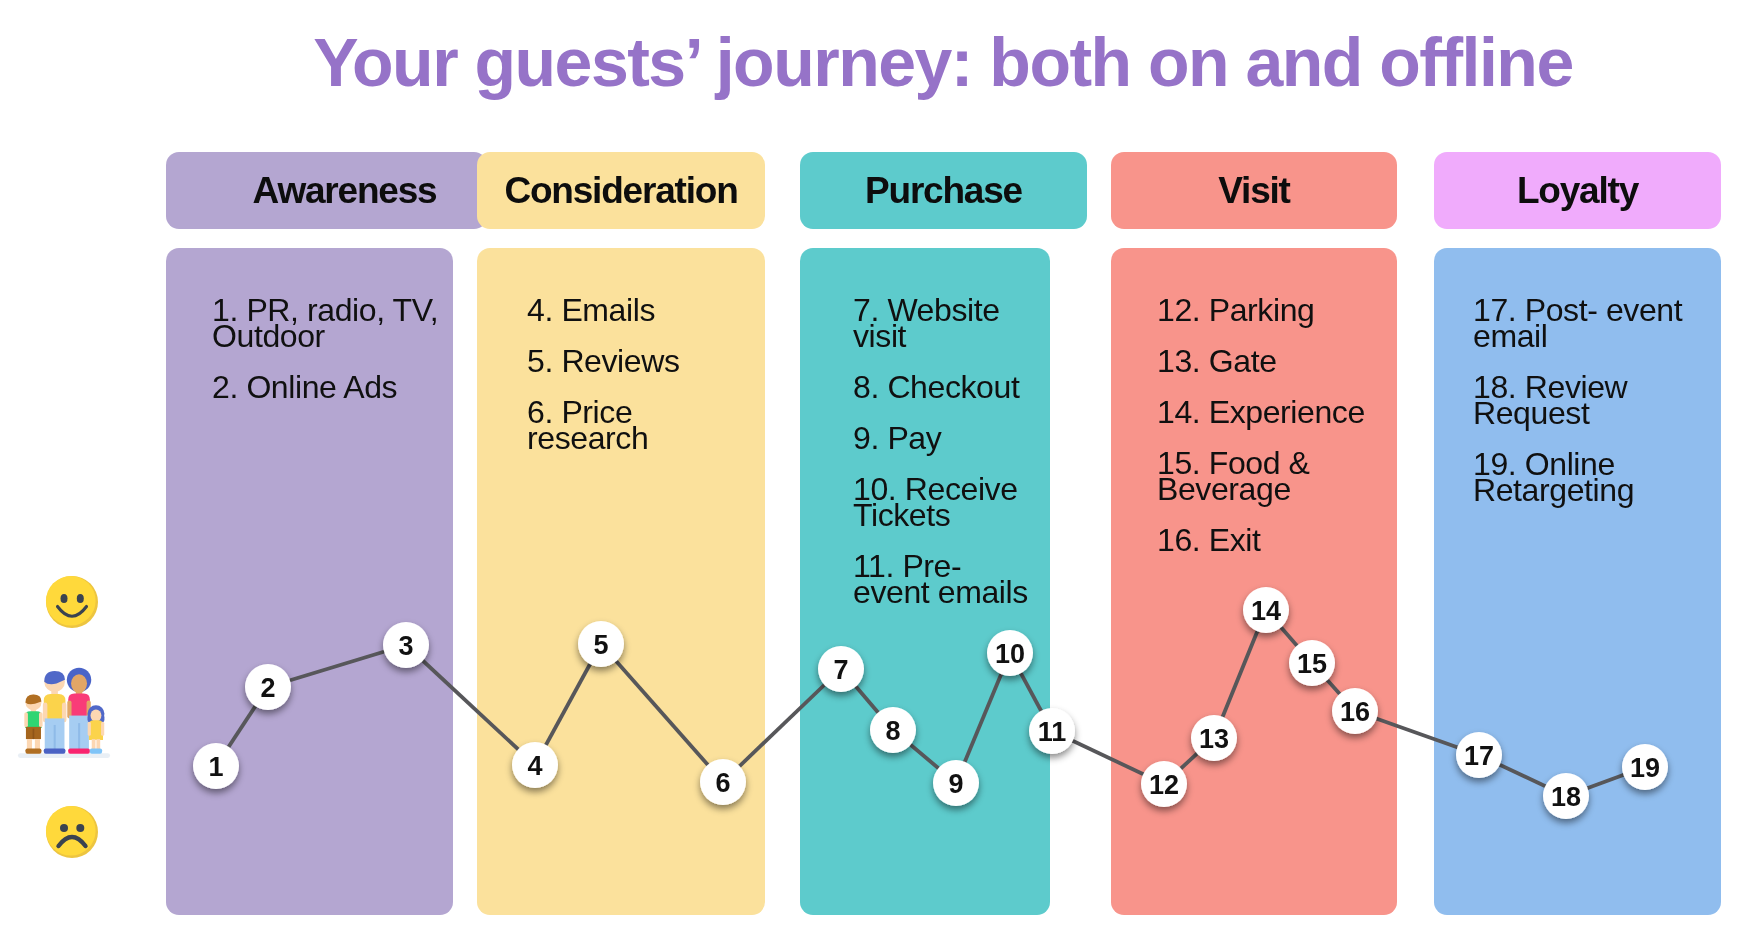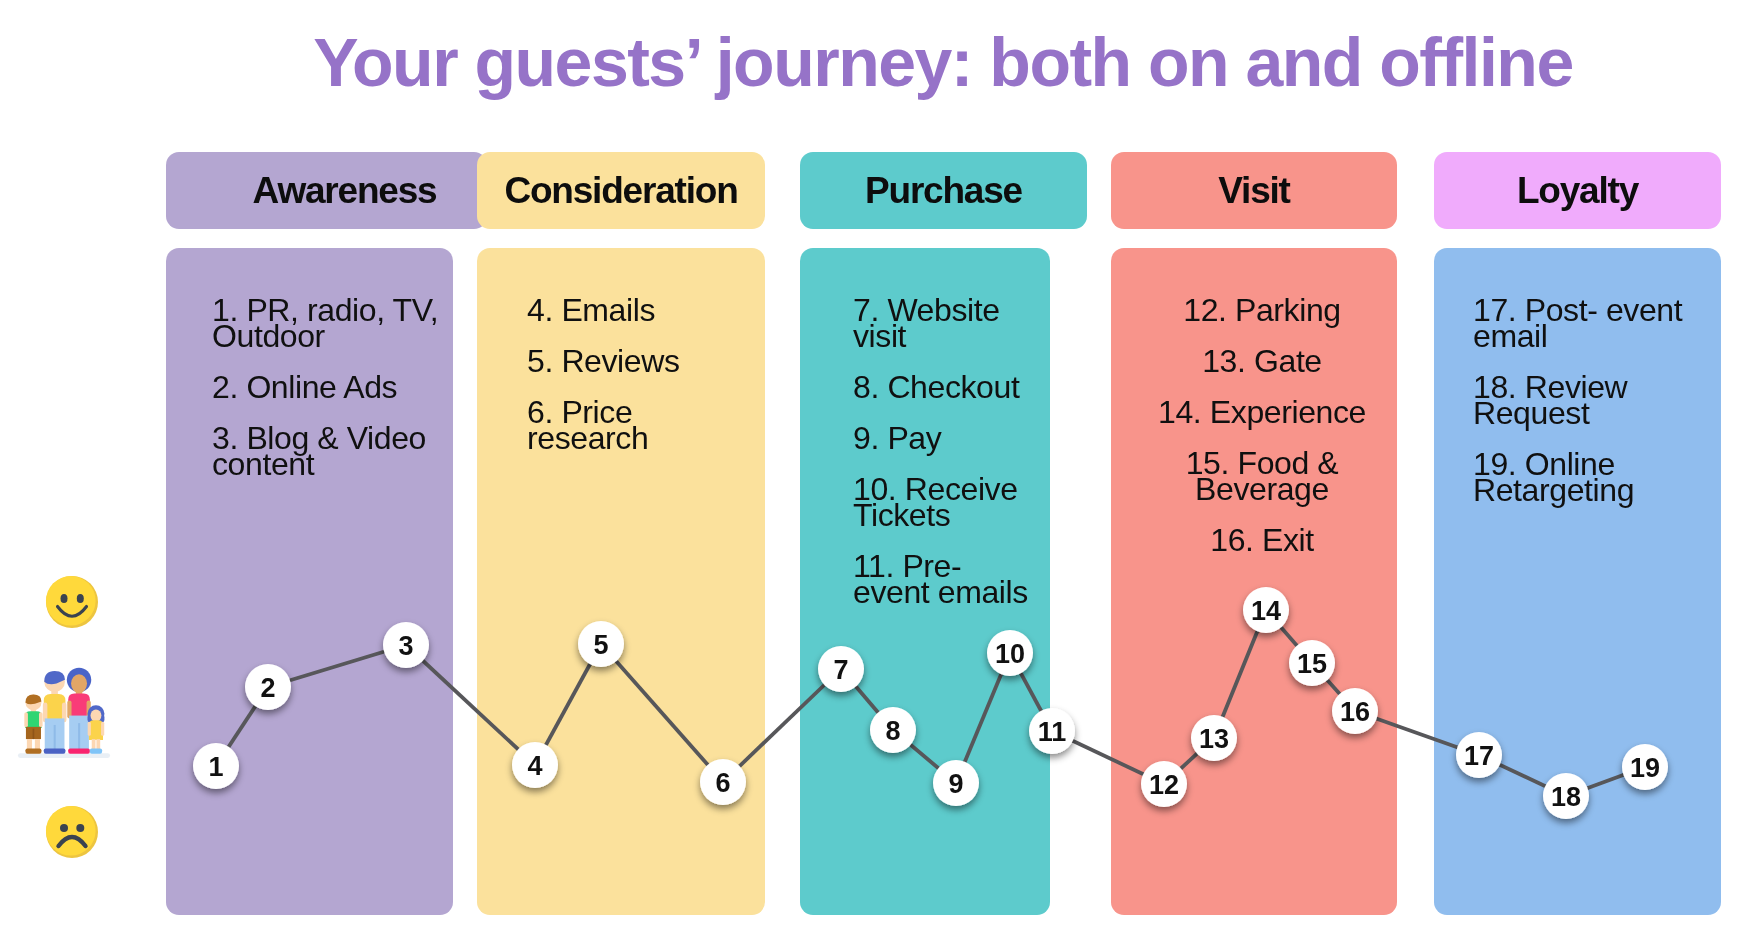--- a/index.html
+++ b/index.html
@@ -34,21 +34,20 @@
 <div id="canvas">
   <div class="title" style="color: rgb(150, 115, 200);">Your guests’ journey: both on and offline</div>
 
   <div id="stages">
       <div class="stage-header" style="left: 166px; width: 285px; background: rgb(180, 166, 209); padding-left: 36px;">
         <span>Awareness</span>
       </div>
       <div class="stage-body" style="left: 166px; width: 287px; background: rgb(180, 166, 209); padding-left: 46px; padding-right: 14px;">
         <p>1. PR, radio, TV, Outdoor</p>
         <p>2. Online Ads</p>
-        <p>3. Blog &amp; Video content</p>
       </div>
       <div class="stage-header" style="left: 477px; width: 288px; background: rgb(251, 225, 156);">
         <span>Consideration</span>
       </div>
       <div class="stage-body" style="left: 477px; width: 288px; background: rgb(251, 225, 156); padding-left: 50px; padding-right: 14px;">
         <p>4. Emails</p>
         <p>5. Reviews</p>
         <p>6. Price research</p>
       </div>
       <div class="stage-header" style="left: 800px; width: 287px; background: rgb(93, 203, 204);">
@@ -57,21 +56,21 @@
       <div class="stage-body" style="left: 800px; width: 250px; background: rgb(93, 203, 204); padding-left: 53px; padding-right: 14px;">
         <p>7. Website visit</p>
         <p>8. Checkout</p>
         <p>9. Pay</p>
         <p>10. Receive Tickets</p>
         <p>11. Pre-event emails</p>
       </div>
       <div class="stage-header" style="left: 1111px; width: 286px; background: rgb(248, 148, 139);">
         <span>Visit</span>
       </div>
-      <div class="stage-body" style="left: 1111px; width: 286px; background: rgb(248, 148, 139); padding-left: 46px; padding-right: 30px; text-align: center;">
+      <div class="stage-body" style="left: 1111px; width: 286px; background: rgb(248, 148, 139); padding-left: 46px; padding-right: 30px;">
         <p>12. Parking</p>
         <p>13. Gate</p>
         <p>14. Experience</p>
         <p>15. Food &amp; Beverage</p>
         <p>16. Exit</p>
       </div>
       <div class="stage-header" style="left: 1434px; width: 287px; background: #f0abfc;">
         <span>Loyalty</span>
       </div>
       <div class="stage-body" style="left: 1434px; width: 287px; background: rgb(144, 189, 238); padding-left: 39px; padding-right: 14px;">

